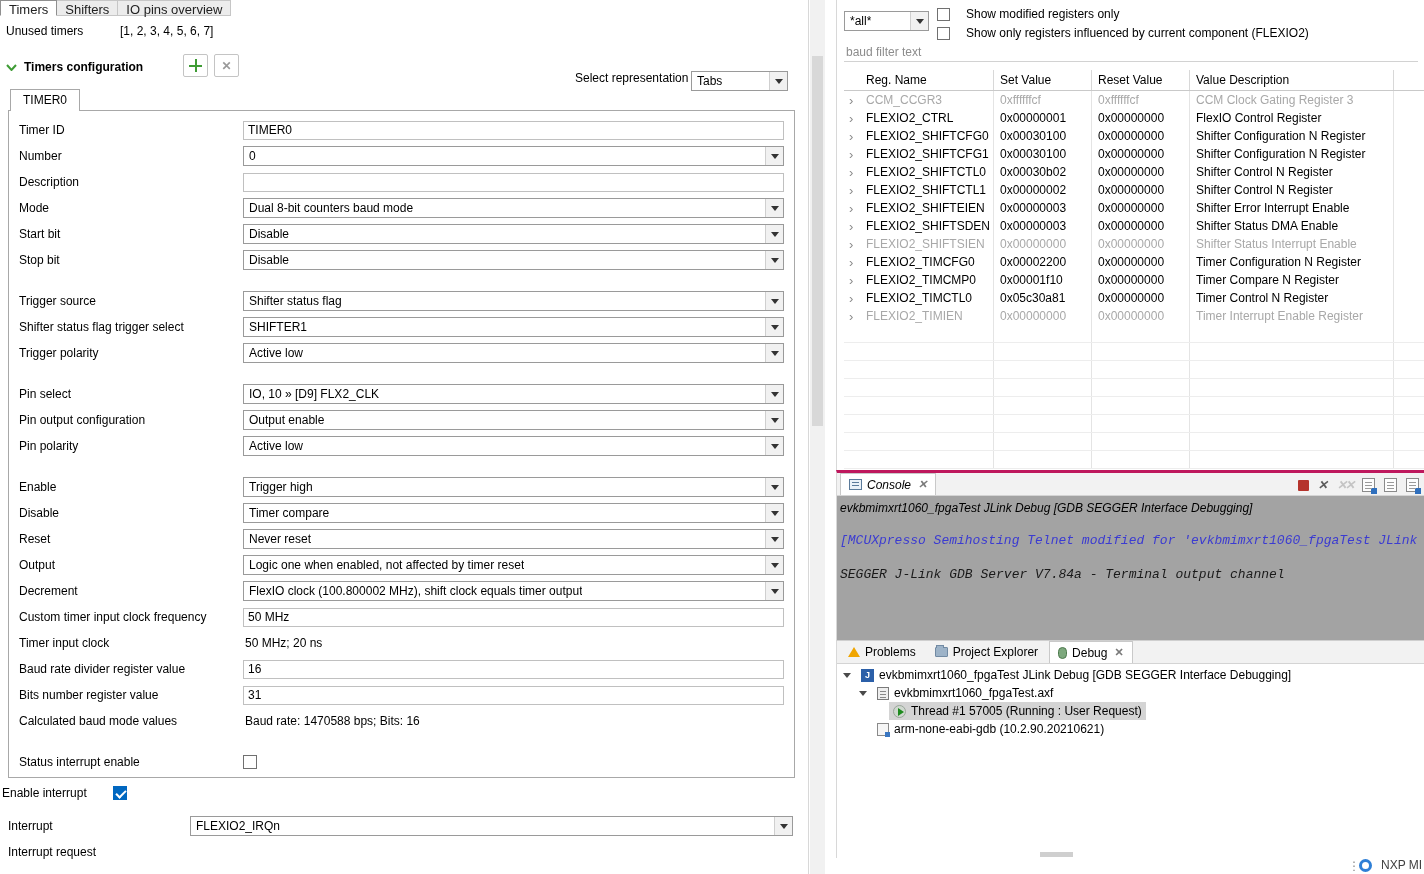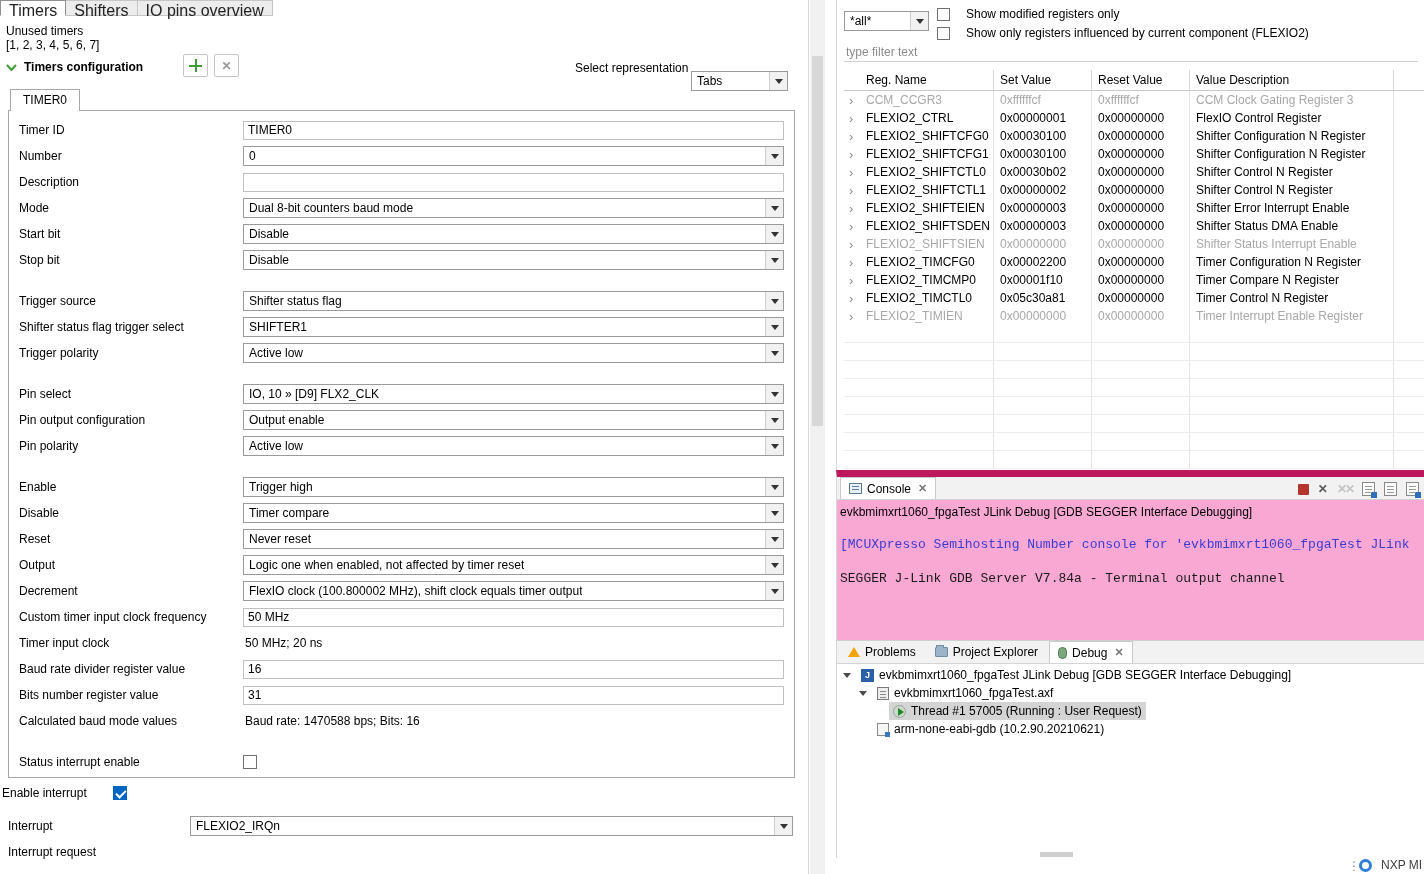--- a/index.html
+++ b/index.html
@@ -2,37 +2,37 @@
 <html><head>
 <meta charset="utf-8">
 <style>
   :root{ --blue:#0067c0; --border:#a8a8a8; --lightline:#e4e4e4; }
   *{box-sizing:border-box;margin:0;padding:0;}
   html,body{width:1424px;height:874px;overflow:hidden;}
   body{font-family:"Liberation Sans",sans-serif;font-size:12px;background:#fff;color:#000;position:relative;}
 
   
   .left-pane{position:absolute;left:0;top:0;width:809px;height:874px;background:#fff;border-right:1px solid #d8d8d8;}
-  #editor-tabs{display:flex;height:16px;font-size:16px;align-items:stretch;text-align:center;}
+  #editor-tabs{display:flex;height:16px;font-size:13px;align-items:stretch;text-align:center;}
   .etab{padding:1px 8px;background:#ececec;border:1px solid #c6c6c6;border-left:none;color:#222;white-space:nowrap;cursor:default;}
   .etab:first-child{border-left:1px solid #c6c6c6;}
   .etab.active{background:#fff;border-color:#8f8f8f;border-bottom-color:#fff;}
-  .unused-row{position:absolute;top:24px;left:6px;display:flex;flex-direction:column;}
+  .unused-row{position:absolute;top:24px;left:6px;display:flex;}
   .unused-label{width:114px;}
   .section-header{position:absolute;top:56px;left:6px;height:22px;display:flex;align-items:center;}
   .chevron-green{width:11px;height:7px;margin-right:7px;}
   .section-title{font-weight:bold;}
   .sq-btn{position:absolute;top:54px;width:25px;height:23px;border:1px solid #c4c4c4;border-radius:2px;background:#fff;display:flex;align-items:center;justify-content:center;cursor:pointer;}
   .add-btn{left:183px;}
   .close-btn{left:214px;}
   .plus-ic{position:relative;width:13px;height:13px;}
   .plus-ic::before{content:'';position:absolute;left:0;top:6px;width:13px;height:2px;background:#3f9c35;}
   .plus-ic::after{content:'';position:absolute;left:6px;top:0;width:2px;height:13px;background:#3f9c35;}
   .x-ic{color:#9a9a9a;font-size:12px;font-weight:bold;line-height:1;}
-  .rep-label{position:absolute;left:575px;top:61px;}
+  .rep-label{position:absolute;left:575px;top:71px;}
   .rep-select{position:absolute;left:691px;top:55px;width:97px;}
 
   .timer-tab{position:absolute;left:10px;top:89px;height:22px;padding:3px 12px 0 12px;background:#fff;border:1px solid var(--border);border-bottom:none;z-index:2;}
   .group-box{position:absolute;left:8px;top:110px;width:787px;height:668px;border:1px solid var(--border);padding:6px 10px;background:#fff;overflow:hidden;}
   .fgroup{margin-bottom:15px;}
   .fgroup:last-child{margin-bottom:0;}
   .frow{display:flex;align-items:center;height:26px;}
   .flabel{width:224px;flex:none;white-space:nowrap;}
   .tinput{flex:1;height:19px;border:1px solid #c0c0c0;background:#fff;padding:1px 4px;line-height:15px;white-space:nowrap;overflow:hidden;}
   .select{flex:1;height:20px;border:1px solid #9a9a9a;position:relative;display:flex;align-items:center;padding:0 22px 0 5px;background:#fff;cursor:default;}
@@ -65,21 +65,21 @@
   .rrow{display:flex;height:18px;align-items:center;}
   .rrow .rc{height:100%;display:flex;align-items:center;border-right:1px solid var(--lightline);white-space:nowrap;overflow:hidden;}
   .w-name{width:150px;} .w-val{width:98px;padding-left:6px;} .w-desc{width:204px;padding-left:6px;} .w-rest{flex:1;border-right:none !important;}
   .hc.w-name{padding-left:22px;}
   .rc.w-name{padding-left:5px;}
   .rexp{width:17px;color:#8a8a8a;font-size:13px;line-height:1;flex:none;cursor:pointer;}
   .rrow.dim, .rrow.dim .rc{color:#a8a8a8;}
   .rrow-empty{border-bottom:1px solid #ededed;}
 
   
-  .console-pane{position:absolute;left:836px;top:470px;width:588px;height:170px;background:#f9a8d4;border-left:1px solid #d8d8d8;border-top:7px solid #be185d;}
+  .console-pane{position:absolute;left:836px;top:470px;width:588px;height:170px;background:#a3a3a3;border-left:1px solid #d8d8d8;border-top:3px solid #be185d;font-style:italic;}
   .vtabbar{height:23px;background:#f2f2f2;border-bottom:1px solid #d4d4d4;display:flex;align-items:flex-end;position:relative;}
   .vtab{height:22px;display:flex;align-items:center;gap:5px;padding:0 8px;margin-left:3px;white-space:nowrap;cursor:pointer;}
   .vtab.active{background:#fff;border:1px solid #c9c9c9;border-bottom:none;}
   .vtab .tclose{color:#7a7a7a;font-size:11px;font-weight:bold;margin-left:2px;}
   .ic-console{width:13px;height:11px;border:1px solid #5a7a9a;background:#eaf1f8;position:relative;flex:none;}
   .ic-console::after{content:'';position:absolute;left:2px;top:2px;width:7px;height:1px;background:#5a7a9a;box-shadow:0 3px 0 #5a7a9a;}
   .console-toolbar{position:absolute;right:5px;top:5px;display:flex;align-items:center;gap:9px;}
   .tb-stop{width:11px;height:11px;background:#b5342c;border-radius:1px;cursor:pointer;}
   .tb-x{color:#5a5a5a;font-size:12px;font-weight:bold;line-height:1;cursor:pointer;}
   .tb-xx{color:#c4c4c4;font-size:12px;font-weight:bold;line-height:1;letter-spacing:-2px;cursor:pointer;}
@@ -370,21 +370,21 @@
       </span>
   </div>
   <div class="reg-check chk1">
     <span class="checkbox"></span>
     <span>Show modified registers only</span>
   </div>
   <div class="reg-check chk2">
     <span class="checkbox"></span>
     <span>Show only registers influenced by current component (FLEXIO2)</span>
   </div>
-  <div class="reg-filter">type filter text</div>
+  <div class="reg-filter">baud filter text</div>
 
   <div class="reg-table">
     <div class="rhead" id="reg-header">
         <div class="hc w-name">Reg. Name</div>
         <div class="hc w-val">Set Value</div>
         <div class="hc w-val">Reset Value</div>
         <div class="hc w-desc">Value Description</div>
         <div class="hc w-rest"></div>
       </div>
     <div id="reg-rows">
@@ -589,21 +589,21 @@
       <span class="tb-stop"></span>
       <span class="tb-x">✕</span>
       <span class="tb-xx">✕✕</span>
       <span class="tb-doc blue"></span>
       <span class="tb-doc"></span>
       <span class="tb-doc blue"></span>
     </div>
   </div>
   <div class="console-title">evkbmimxrt1060_fpgaTest JLink Debug [GDB SEGGER Interface Debugging]</div>
   <div class="console-body" id="console-lines">
-      <div class="cline blue">[MCUXpresso Semihosting Number console for 'evkbmimxrt1060_fpgaTest JLink</div>
+      <div class="cline blue">[MCUXpresso Semihosting Telnet modified for 'evkbmimxrt1060_fpgaTest JLink</div>
       <div class="cline black">SEGGER J-Link GDB Server V7.84a - Terminal output channel</div>
     </div>
 </div>
 
 <div class="debug-pane">
   <div class="vtabbar" id="bottom-tabs">
       <div class="vtab">
         <span class="ic-problems"></span>
         <span>Problems</span>
       </div>

